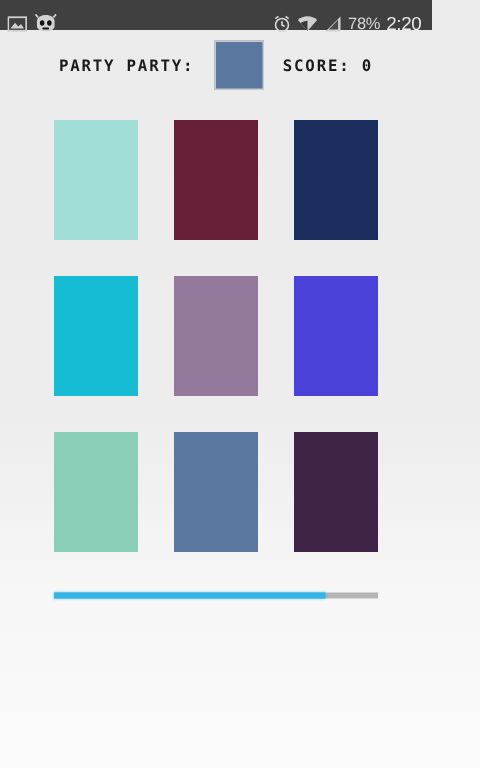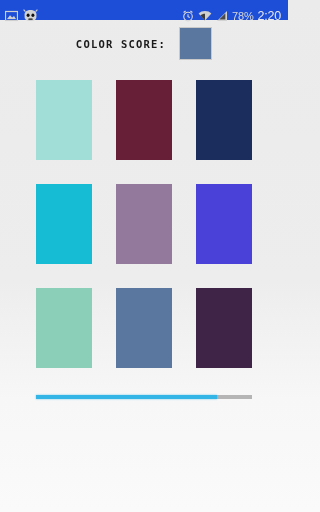--- a/index.html
+++ b/index.html
@@ -9,21 +9,21 @@
     overflow: hidden;
   }
   body {
     background: linear-gradient(to bottom, #ebebeb 0%, #ededed 55%, #f7f7f7 78%, #fafafa 100%);
     position: relative;
   }
 
   
   .statusbar {
     height: 20px;
-    background: #1d4ed8;
+    background: #404040;
     display: flex;
     align-items: center;
     justify-content: space-between;
     padding: 12px 4px 0 5px;
   }
   .status-left, .status-right {
     display: flex;
     align-items: center;
     gap: 5px;
   }
@@ -141,22 +141,23 @@
         <path d="M11 1 L11 11 L1 11 Z" fill="#d2d2d2"></path>
         <path d="M9.4 3.2 L9.4 9.6 L3.2 9.6 Z" fill="#4a4a4a"></path>
       </svg>
     </span>
     <span class="sb-text">78%</span>
     <span class="sb-text sb-clock">2:20</span>
   </div>
 </div>
 
 <div class="header">
-  <span class="hdr-label">COLOR SCORE:</span>
+  <span class="hdr-label">PARTY PARTY:</span>
   <span class="target-swatch" style="background: rgb(90, 119, 160);"></span>
+  <span class="hdr-label">SCORE: 0</span>
 </div>
 
 <div class="grid">
   <div class="tile" style="background: rgb(162, 222, 216);"></div>
   <div class="tile" style="background: rgb(102, 31, 54);"></div>
   <div class="tile" style="background: rgb(26, 45, 92);"></div>
   <div class="tile" style="background: rgb(22, 188, 212);"></div>
   <div class="tile" style="background: rgb(147, 121, 155);"></div>
   <div class="tile" style="background: rgb(74, 65, 216);"></div>
   <div class="tile" style="background: rgb(140, 207, 184);"></div>

